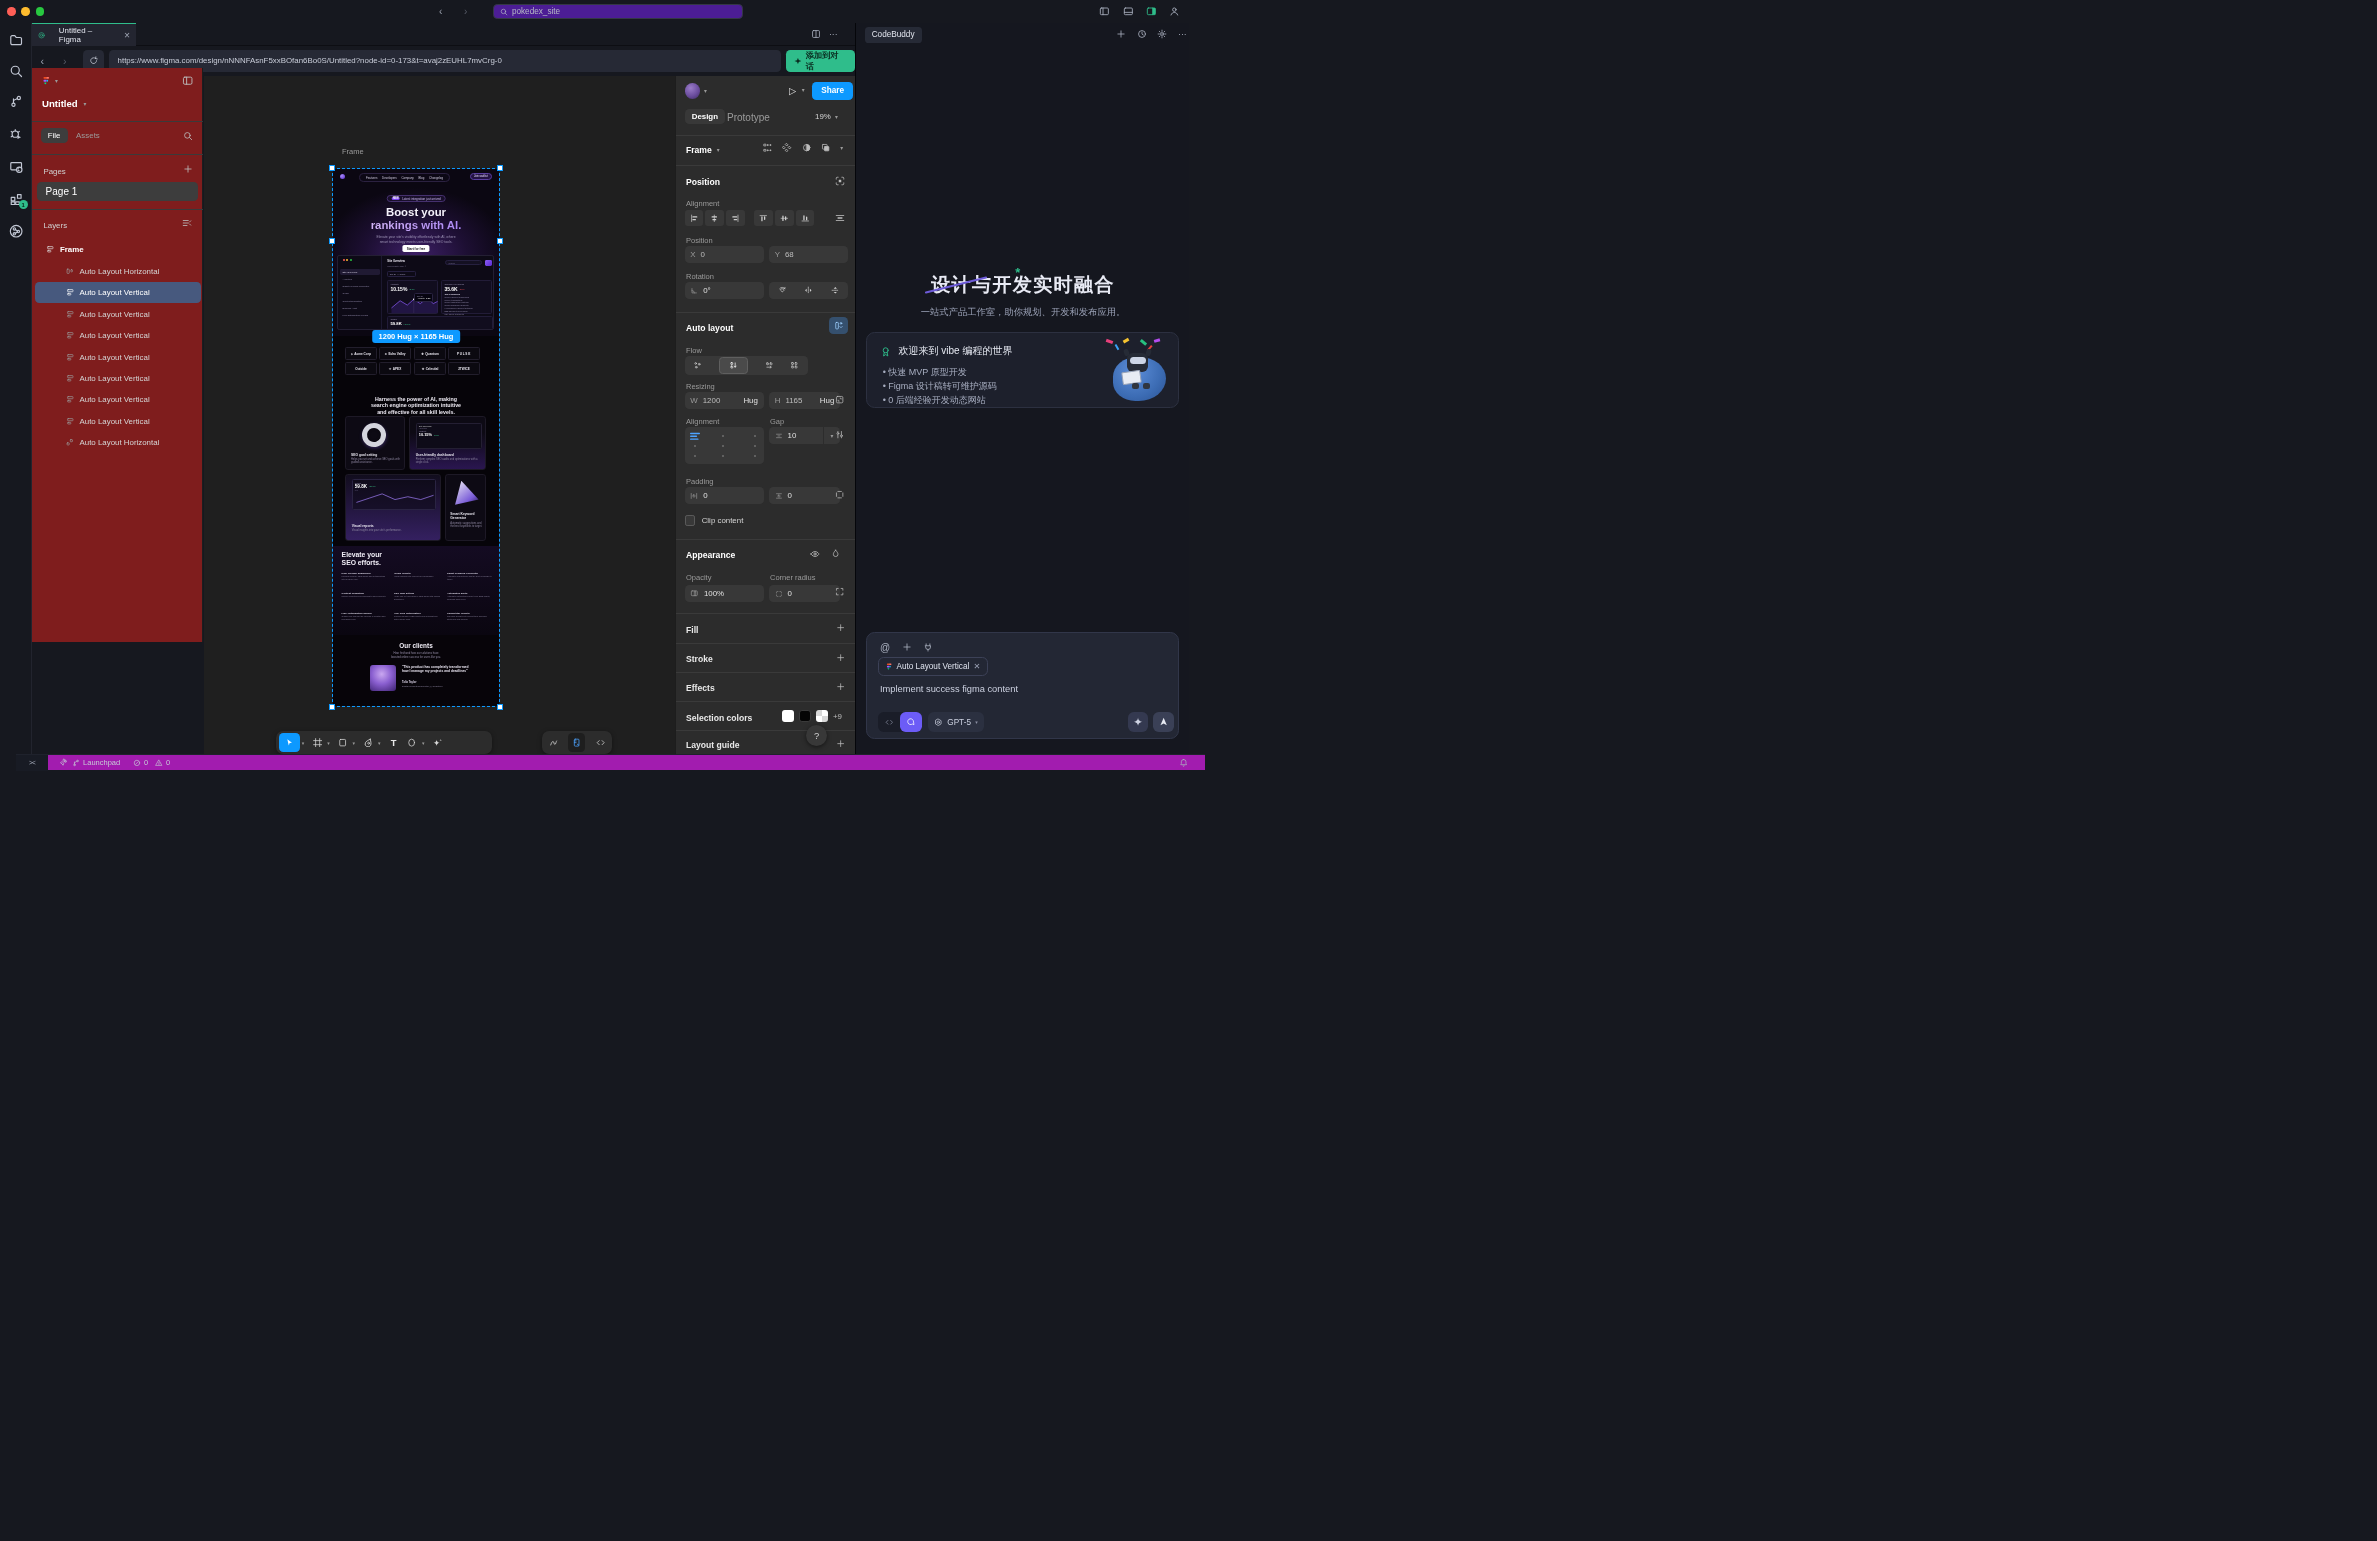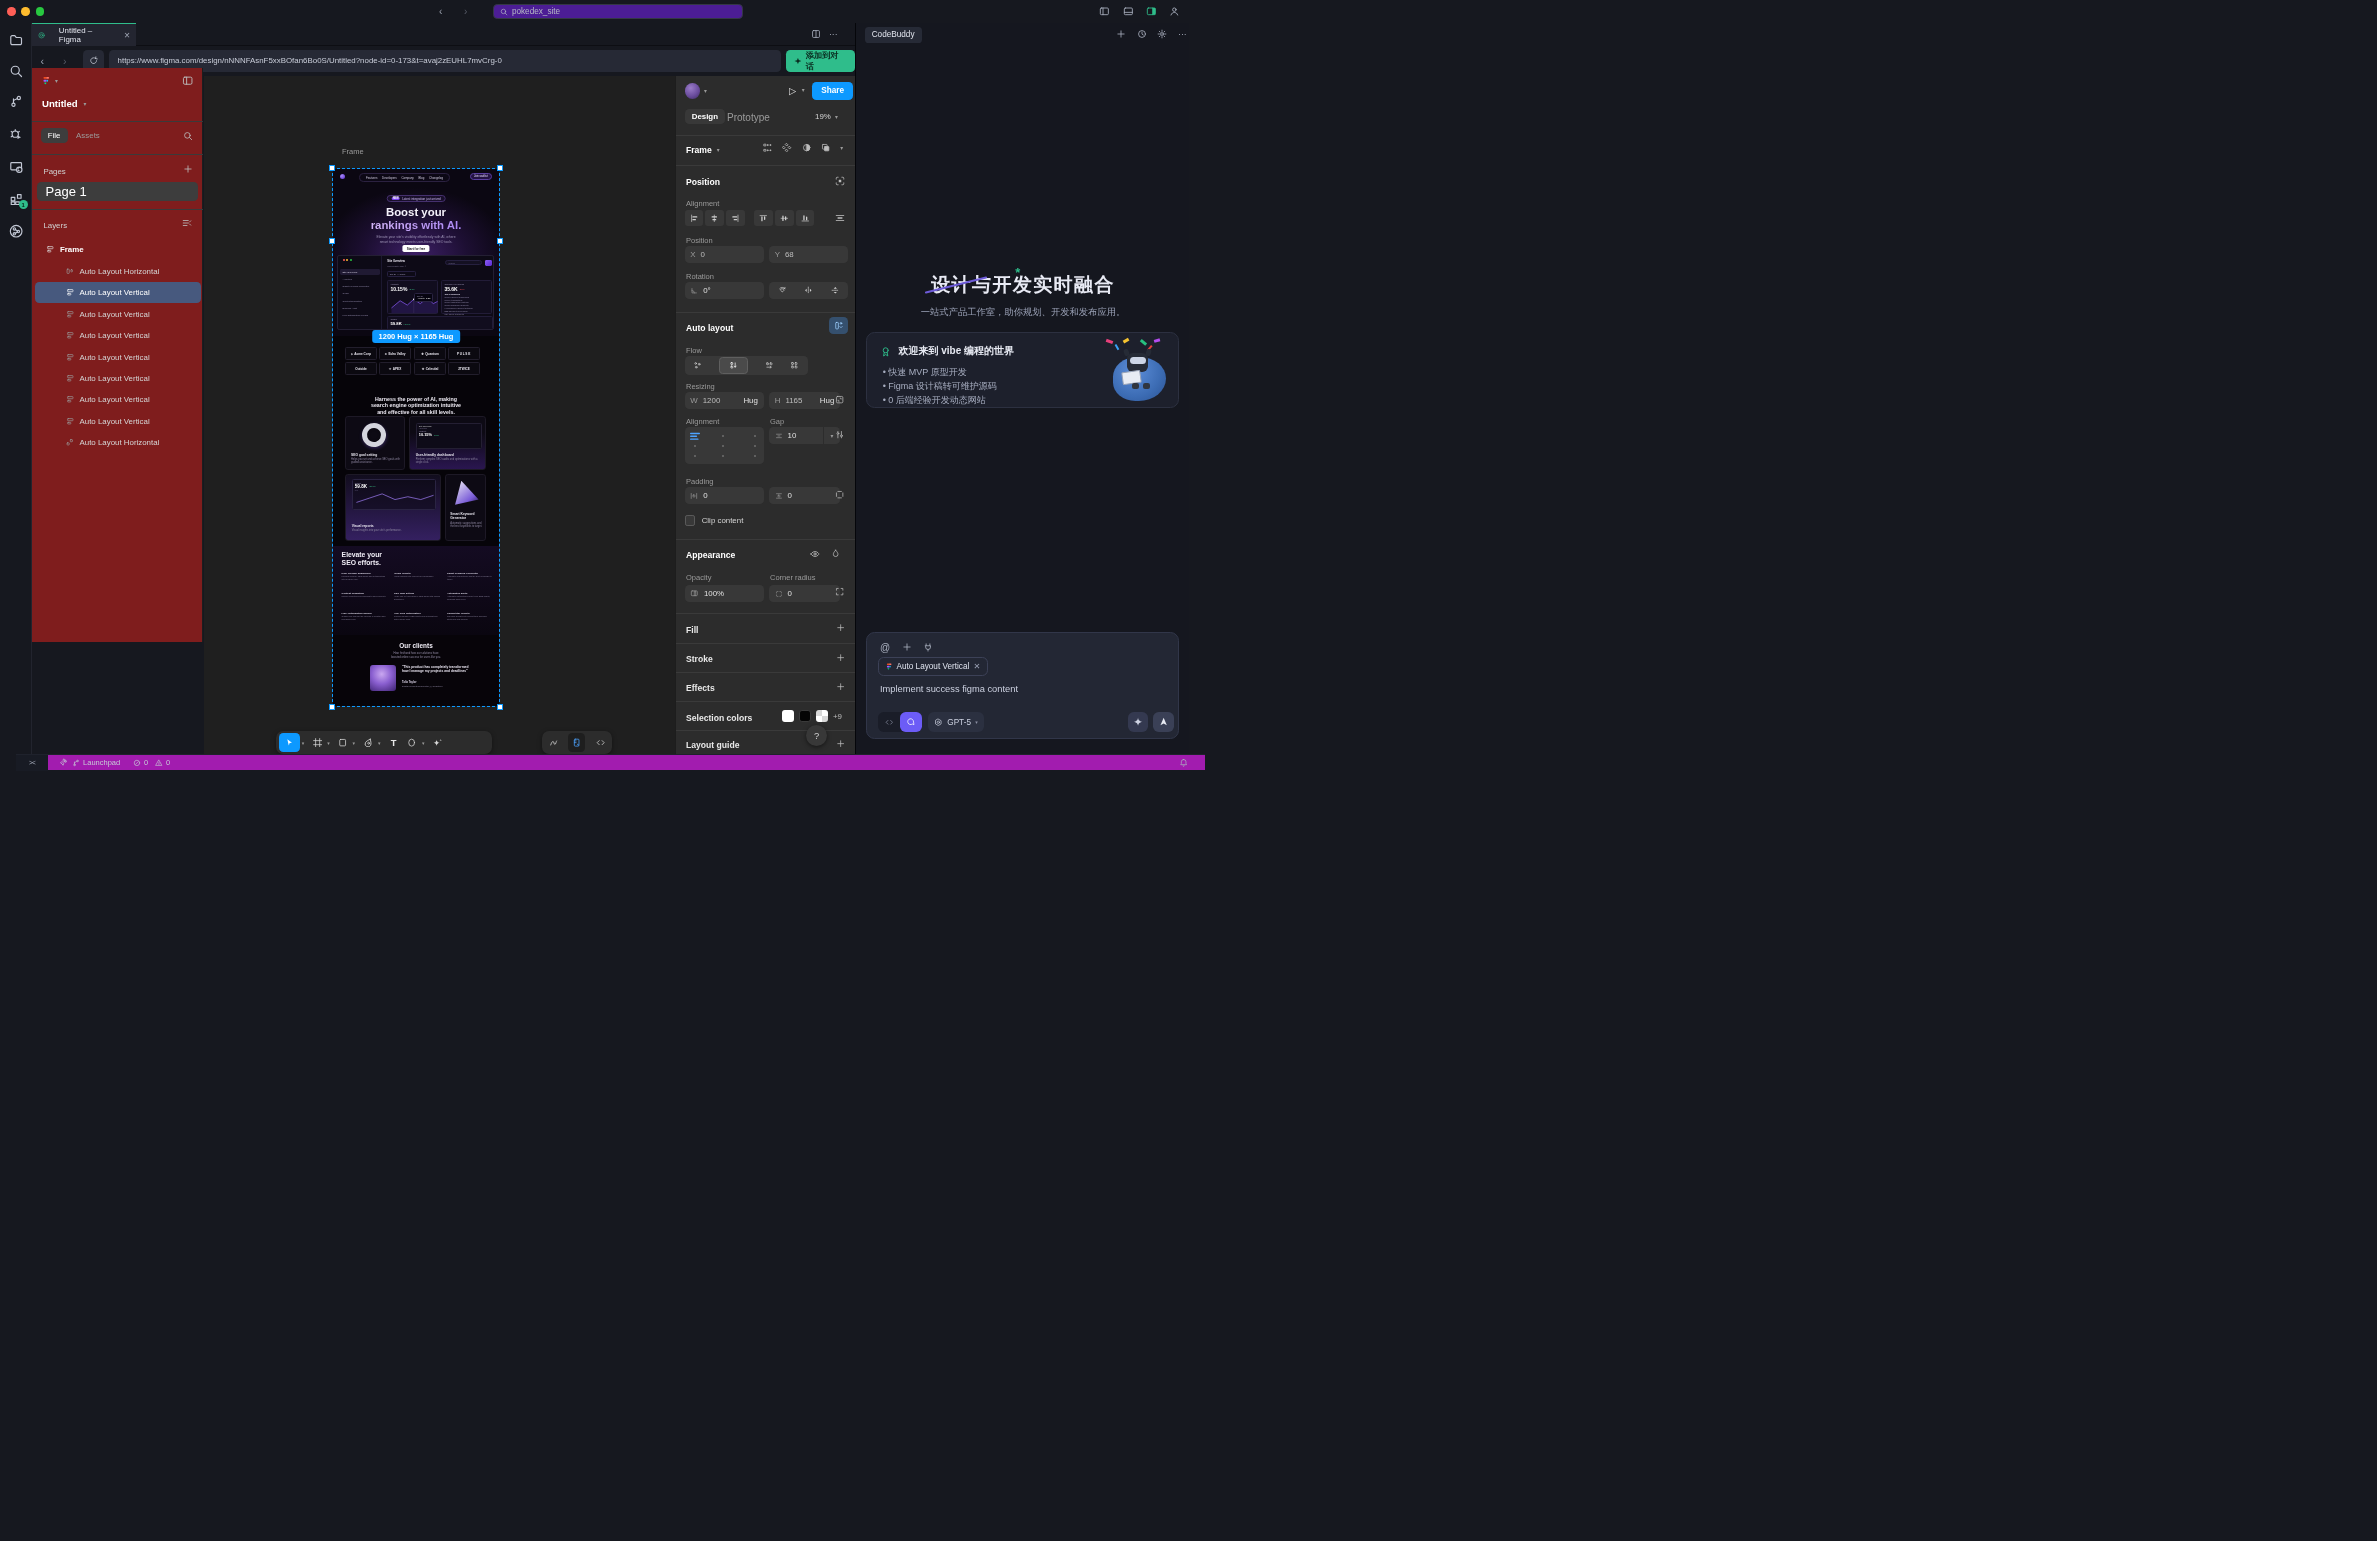--- a/index.html
+++ b/index.html
@@ -262,21 +262,21 @@
         <path d="M10.5 10.5L14 14"></path>
       </svg>
   </div>
   <div class="a divider" style="top:86px"></div>
   <div class="a" style="left:11.4px;top:99px;font-size:7.9px;color:#d0d0d0">Pages</div>
   <div class="a icobtn" style="left:151px;top:96px">
     <svg class="i" width="10" height="10" viewBox="0 0 16 16">
         <path d="M8 3v10M3 8h10"></path>
       </svg>
   </div>
-  <div class="a pill r" style="left:5px;top:114px;width:161px;height:19px;padding:0 8.6px;font-size:13px;color:#fff">Page 1</div>
+  <div class="a pill r" style="left:5px;top:114px;width:161px;height:19px;padding:0 8.6px;font-size:10px;color:#fff">Page 1</div>
   <div class="a divider" style="top:141px"></div>
   <div class="a" style="left:11.4px;top:153px;font-size:7.9px;color:#d0d0d0">Layers</div>
   <div class="a icobtn" style="left:150px;top:150px">
     <svg class="i" width="10" height="10" viewBox="0 0 16 16">
         <path d="M2 4h8M2 8h8M2 12h6M12 6.5L14 4.5M12 9.5l2 2"></path>
       </svg>
   </div>
 
   <div class="a layer-row r" style="top:171px;padding-left:11.4px;color:#fff">
     <svg class="i lico" width="8.6" height="8.6" viewBox="0 0 16 16" style="color:#e0e0e0">
@@ -986,21 +986,21 @@
     </span>
   </div>
   <div class="a" id="subtl">一站式产品工作室，助你规划、开发和发布应用。</div>
 
   <div class="a" id="wcard">
     <div class="a r" style="left:13px;top:11.4px;gap:7.1px">
       <svg class="i" width="11.4" height="11.4" viewBox="0 0 16 16" style="color:#2fbd8b">
           <circle cx="8" cy="6" r="3.5"></circle>
           <path d="M6 9l-1 5 3-2 3 2-1-5"></path>
         </svg>
-      <span style="font-size:10px;font-weight:bold;color:#e6e9f2">欢迎来到 vibe 编程的世界</span>
+      <span style="font-size:10px;font-weight:normal;color:#e6e9f2">欢迎来到 vibe 编程的世界</span>
     </div>
     <div class="a bullet" style="left:15.7px;top:33px">• <span>快速 MVP 原型开发</span></div>
     <div class="a bullet" style="left:15.7px;top:47px">• <span>Figma 设计稿转可维护源码</span></div>
     <div class="a bullet" style="left:15.7px;top:61px">• <span>0 后端经验开发动态网站</span></div>
 
     <div class="a" style="left:236px;top:7.1px;width:69px;height:66px">
       <div class="a" style="left:2.9px;top:0;width:7.1px;height:2.9px;background:#e63f7a;transform:rotate(20deg)"></div>
       <div class="a" style="left:20px;top:-1.4px;width:6.4px;height:2.9px;background:#f5c230;transform:rotate(-30deg)"></div>
       <div class="a" style="left:37px;top:1.4px;width:7.1px;height:2.9px;background:#27c07f;transform:rotate(40deg)"></div>
       <div class="a" style="left:51px;top:-0.7px;width:6.4px;height:2.9px;background:#b44df0;transform:rotate(-15deg)"></div>

